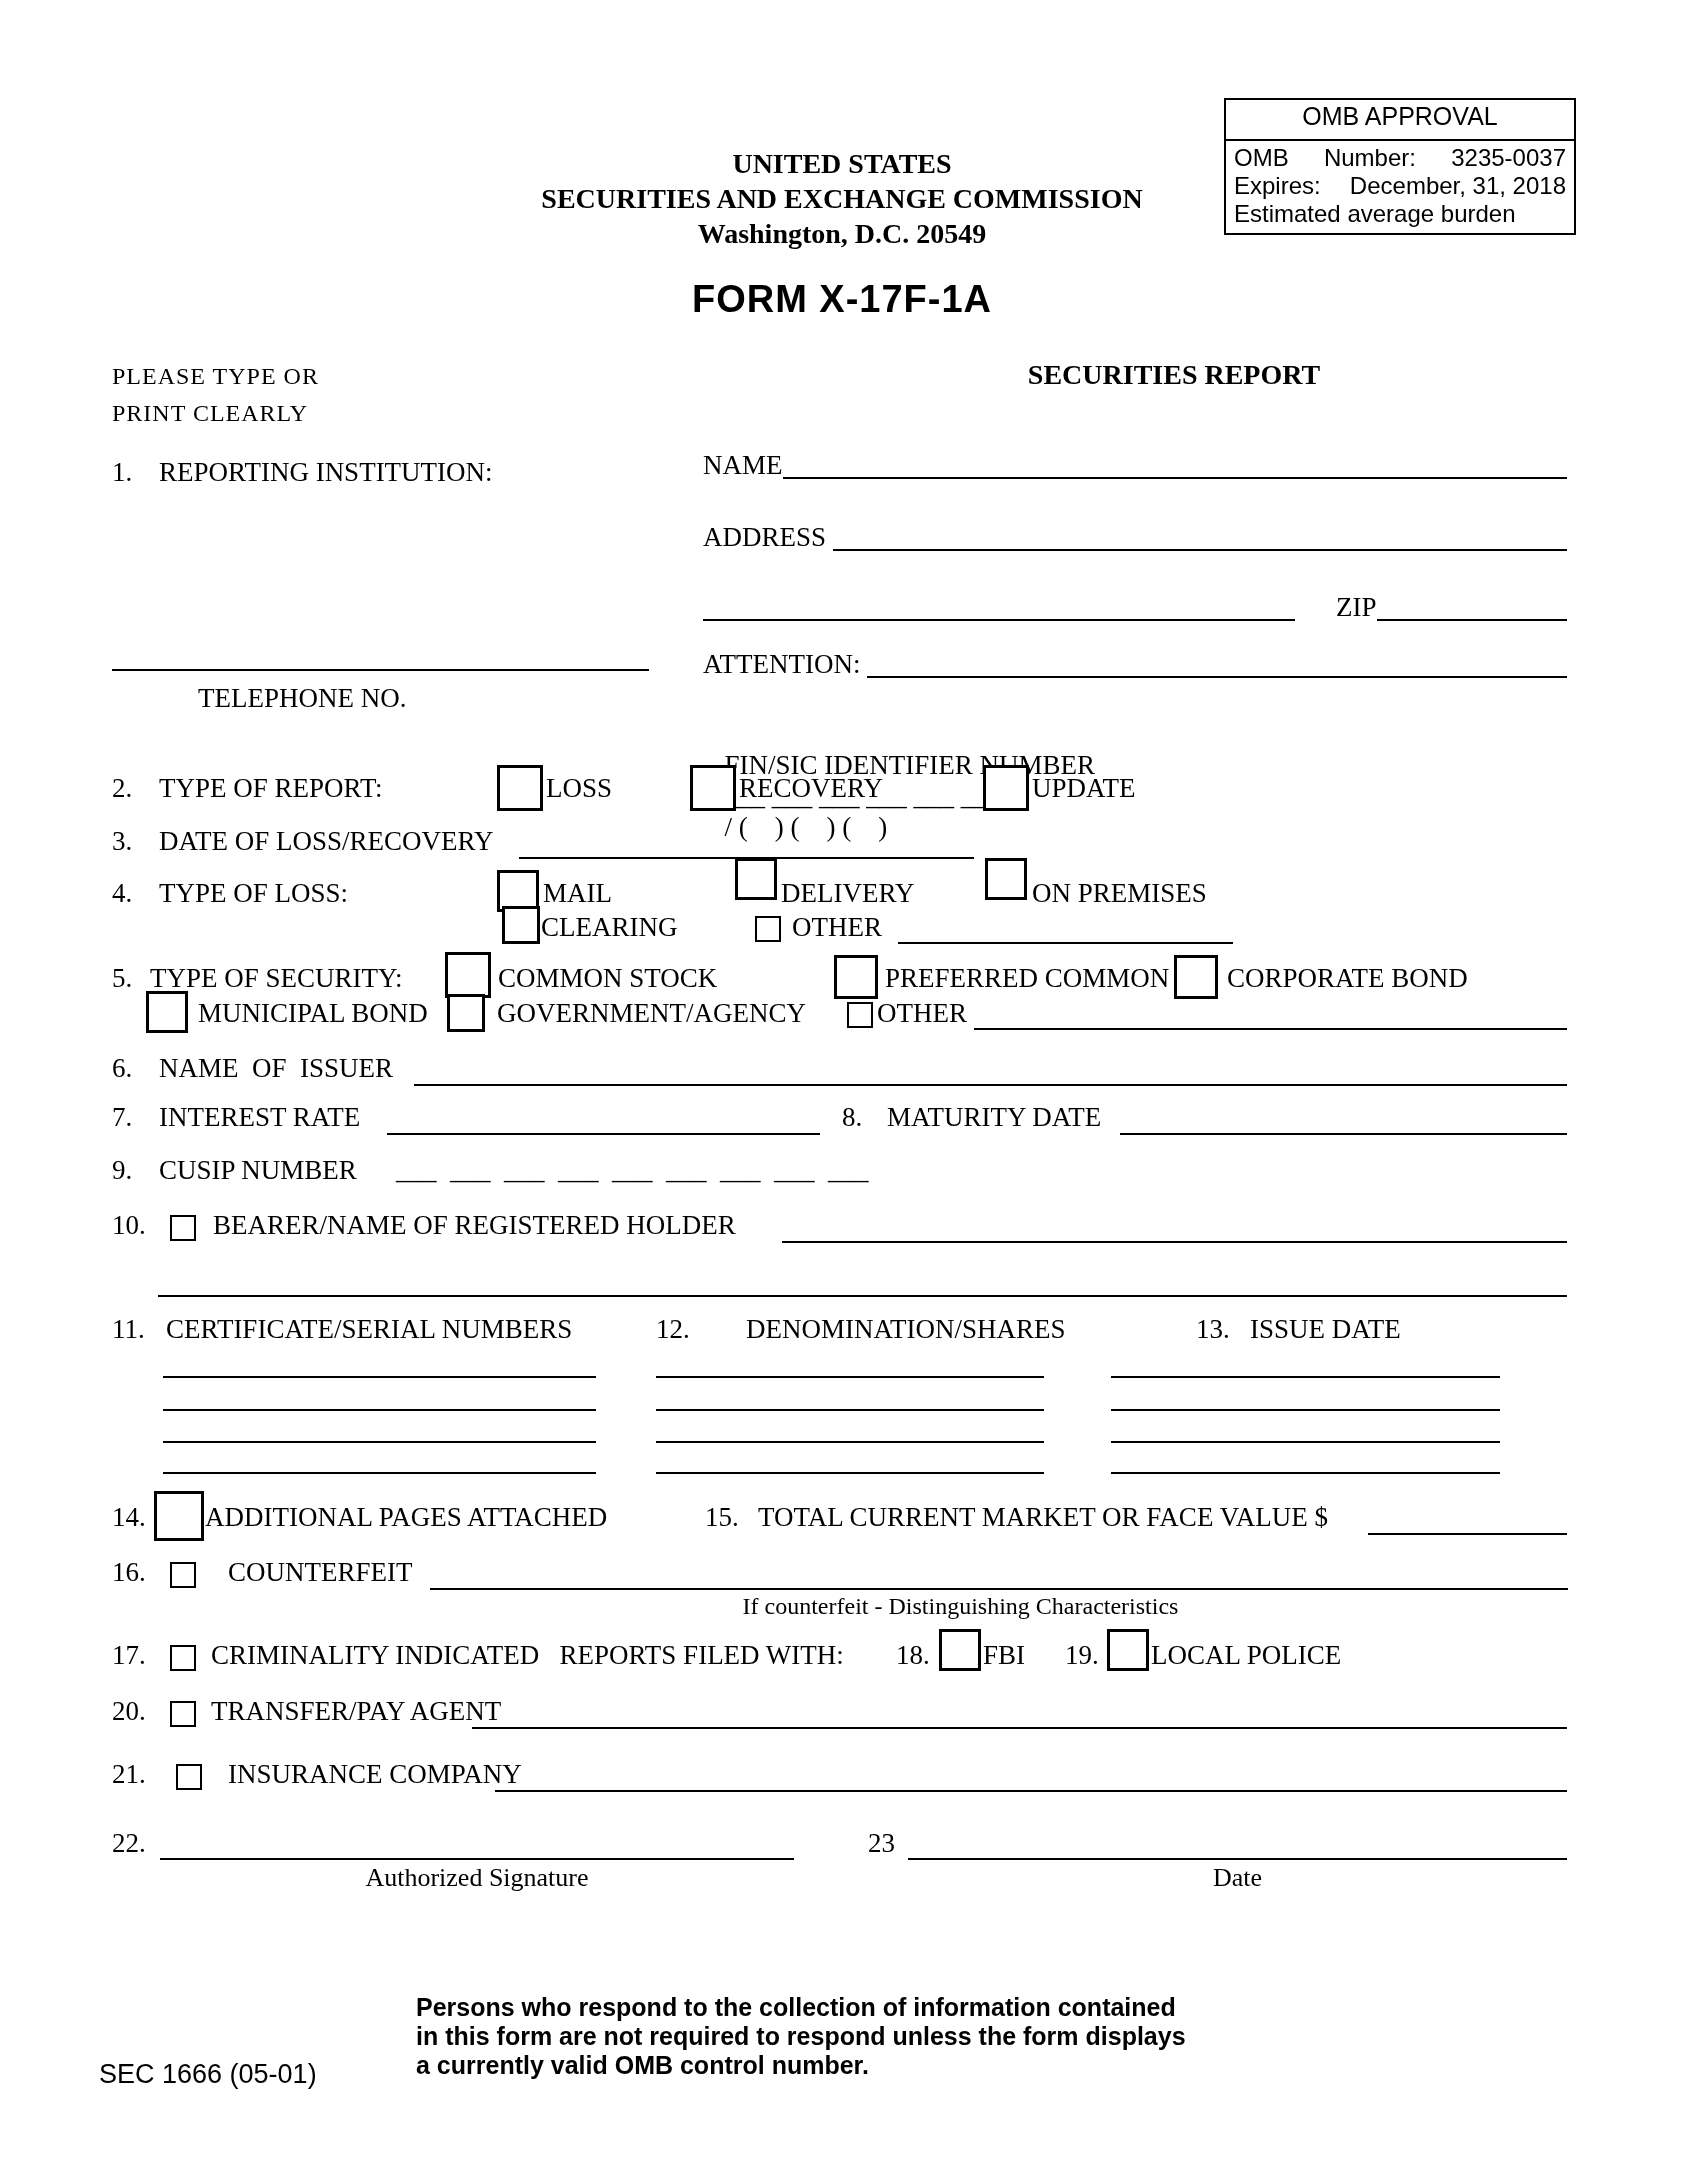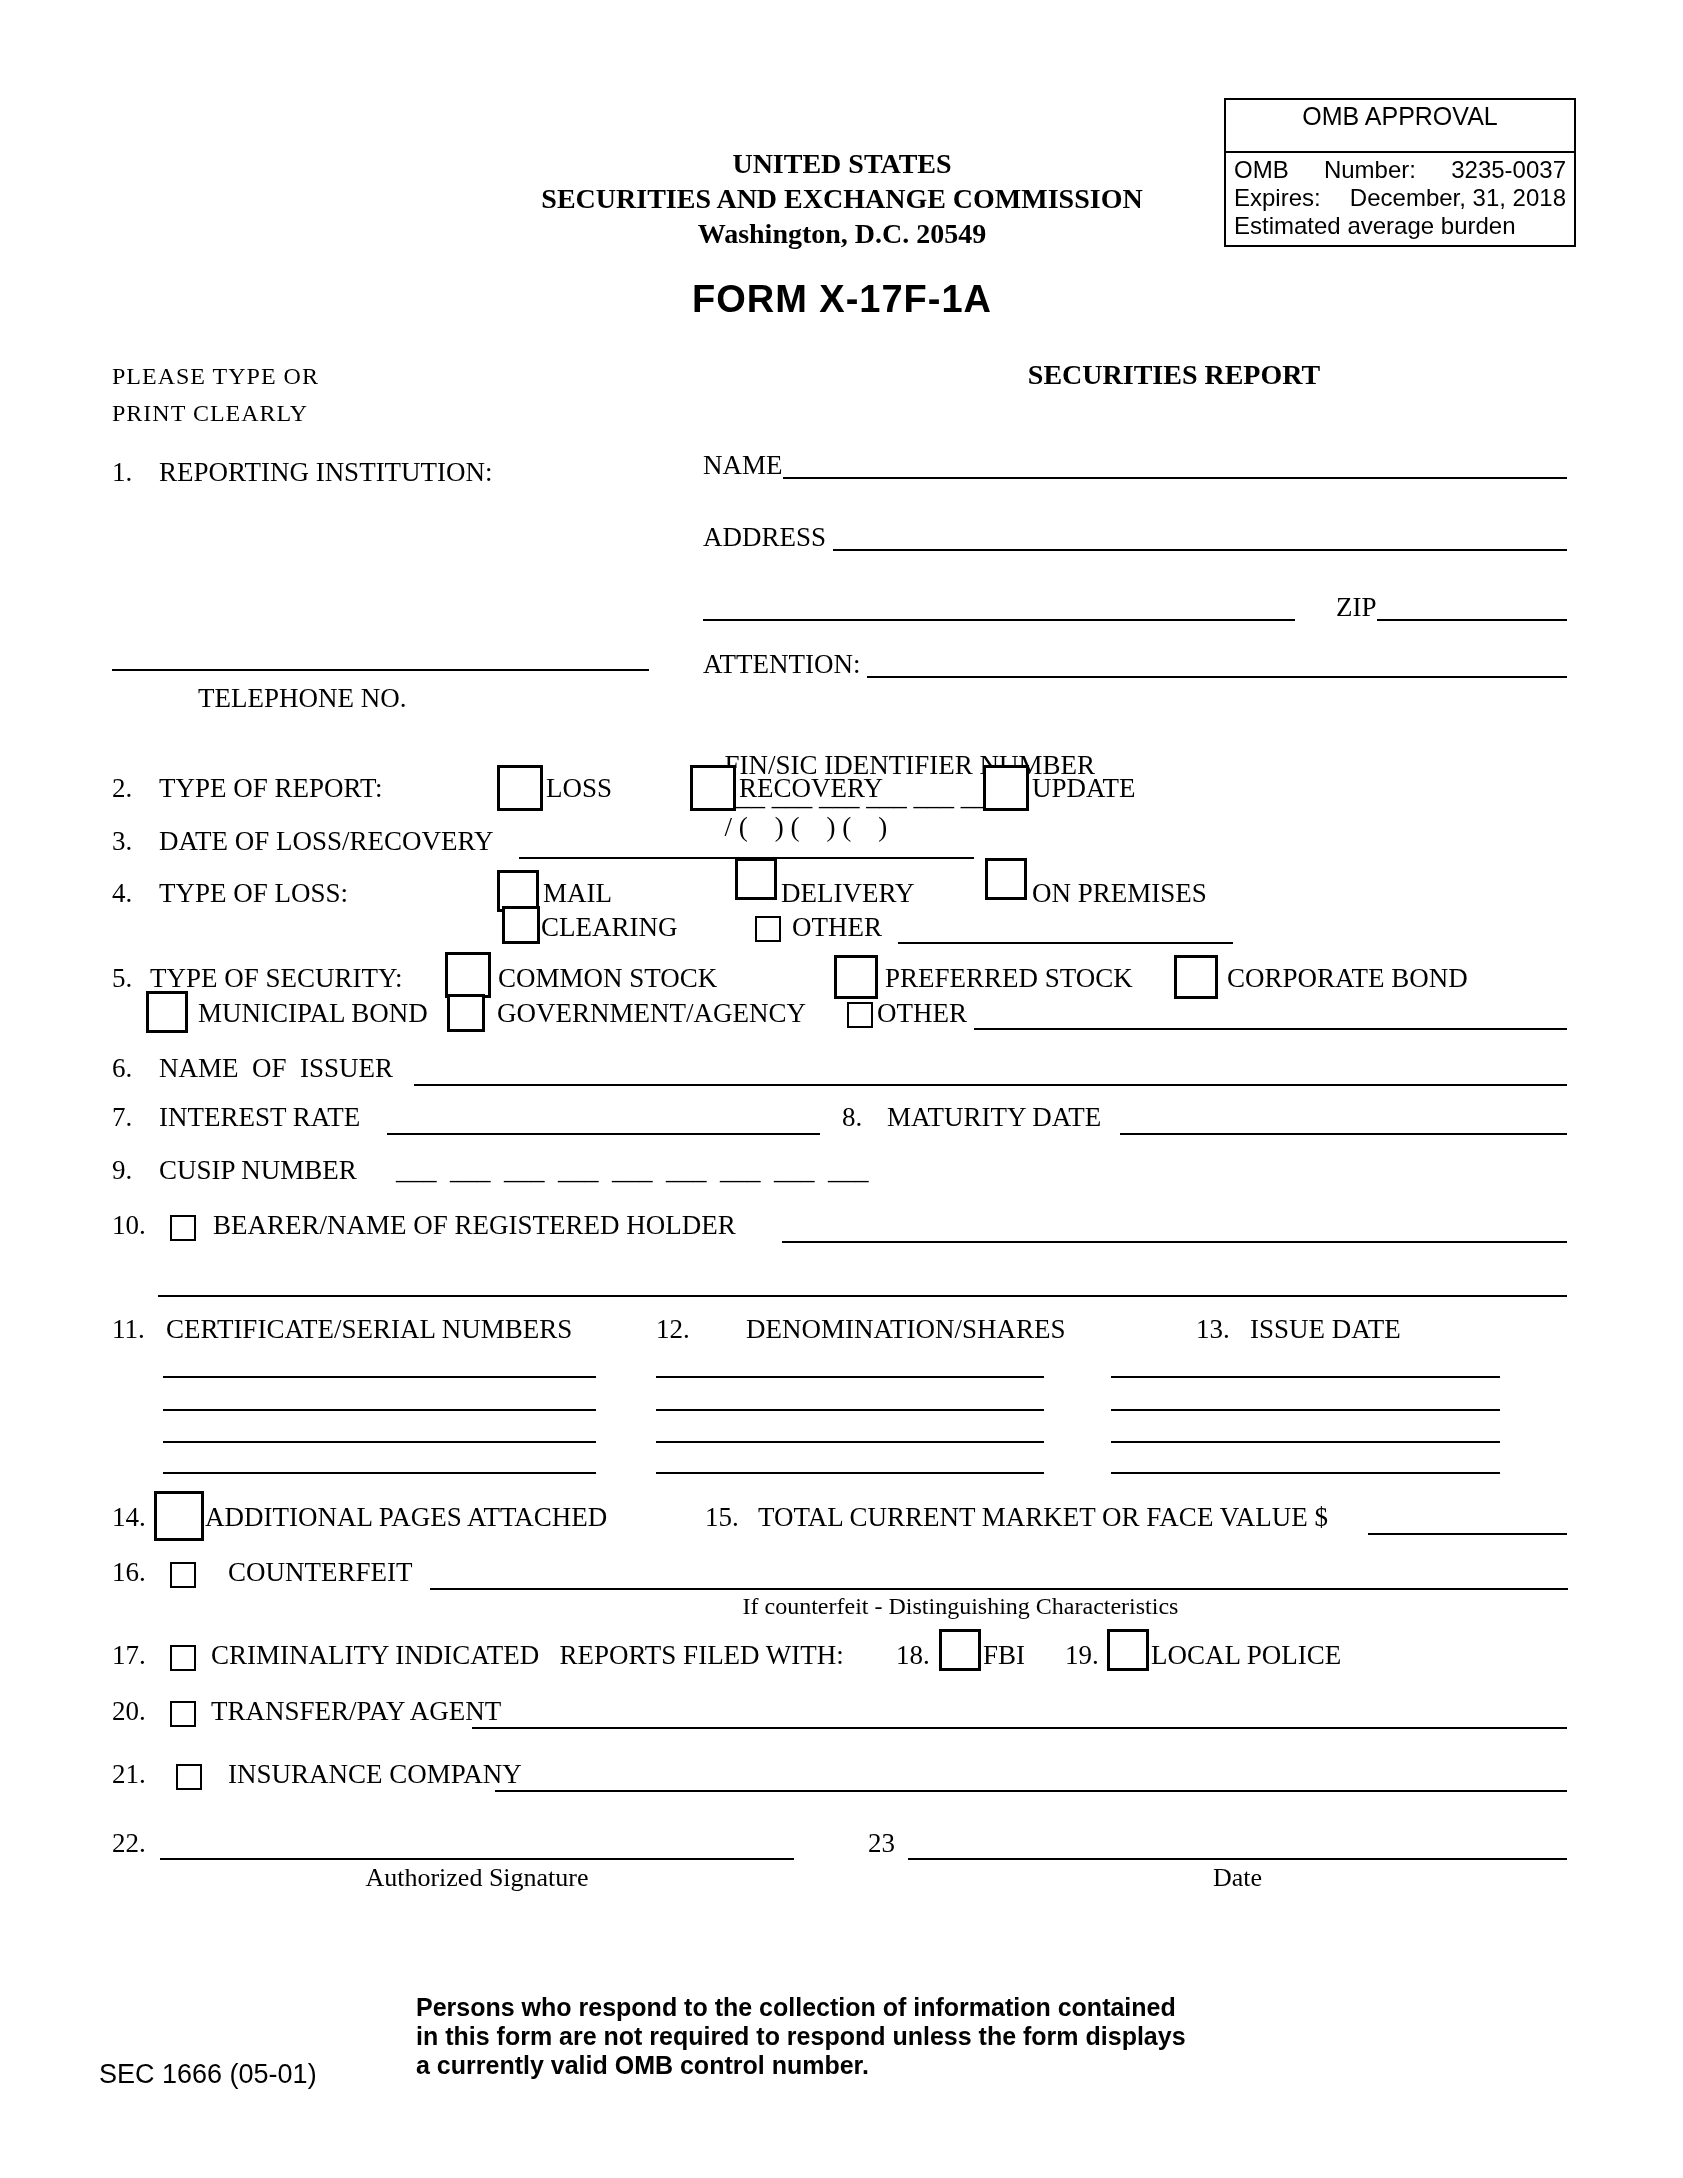--- a/index.html
+++ b/index.html
@@ -12,21 +12,21 @@
   .line{position:absolute;height:0;border-bottom:2px solid #000;}
   .cb{position:absolute;background:#fff;border:3px solid #000;}
   .cb.sm{border-width:2px;}
   .frow{position:absolute;display:flex;align-items:flex-end;}
   .frow .lbl{white-space:pre;}
   .frow .fl{flex:1;border-bottom:2px solid #000;height:0;margin-bottom:2px;}
 
   
   .omb{position:absolute;left:1224px;top:98px;width:348px;border:2px solid #000;
        font-family:"Liberation Sans",sans-serif;font-size:24px;}
-  .omb .omb-title{text-align:center;font-size:25px;padding:2px 0 20px;border-bottom:2px solid #000;}
+  .omb .omb-title{text-align:center;font-size:25px;padding:2px 0 8px;border-bottom:2px solid #000;}
   .omb .omb-body{padding:3px 8px 5px;line-height:28px;}
   .omb .jrow{display:flex;justify-content:space-between;}
 
   .hdr{position:absolute;left:347px;top:146px;width:990px;text-align:center;
        font-weight:bold;font-size:28px;line-height:35px;}
   .form-title{position:absolute;left:347px;top:278px;width:990px;text-align:center;
        font-family:"Liberation Sans",sans-serif;font-weight:bold;font-size:38px;letter-spacing:1px;}
   .typenote{position:absolute;left:112px;top:358px;font-size:24px;line-height:37px;letter-spacing:1px;}
   .rpt-head{position:absolute;left:810px;top:357px;width:728px;text-align:center;
        font-weight:bold;font-size:28px;line-height:36px;}
@@ -124,21 +124,21 @@
 <span class="t" style="left:541px;top:912px">CLEARING</span>
 <div class="cb sm" style="left:755px;top:916px;width:22px;height:22px"></div>
 <span class="t" style="left:792px;top:912px">OTHER</span>
 <div class="line" style="left:898px;top:942px;width:335px"></div>
 
 <span class="t" style="left:112px;top:963px">5.</span>
 <span class="t" style="left:150px;top:963px">TYPE OF SECURITY:</span>
 <div class="cb" style="left:445px;top:952px;width:40px;height:40px"></div>
 <span class="t" style="left:498px;top:963px">COMMON STOCK</span>
 <div class="cb" style="left:834px;top:955px;width:38px;height:38px"></div>
-<span class="t" style="left:885px;top:963px">PREFERRED STOCK</span>
+<span class="t" style="left:885px;top:963px">PREFERRED COMMON</span>
 <div class="cb" style="left:1174px;top:955px;width:38px;height:38px"></div>
 <span class="t" style="left:1227px;top:963px">CORPORATE BOND</span>
 <div class="cb" style="left:146px;top:991px;width:36px;height:36px"></div>
 <span class="t" style="left:198px;top:998px">MUNICIPAL BOND</span>
 <div class="cb" style="left:447px;top:994px;width:32px;height:32px"></div>
 <span class="t" style="left:497px;top:998px">GOVERNMENT/AGENCY</span>
 <div class="cb sm" style="left:847px;top:1002px;width:22px;height:22px"></div>
 <span class="t" style="left:877px;top:998px">OTHER</span>
 <div class="line" style="left:974px;top:1028px;width:593px"></div>
 

